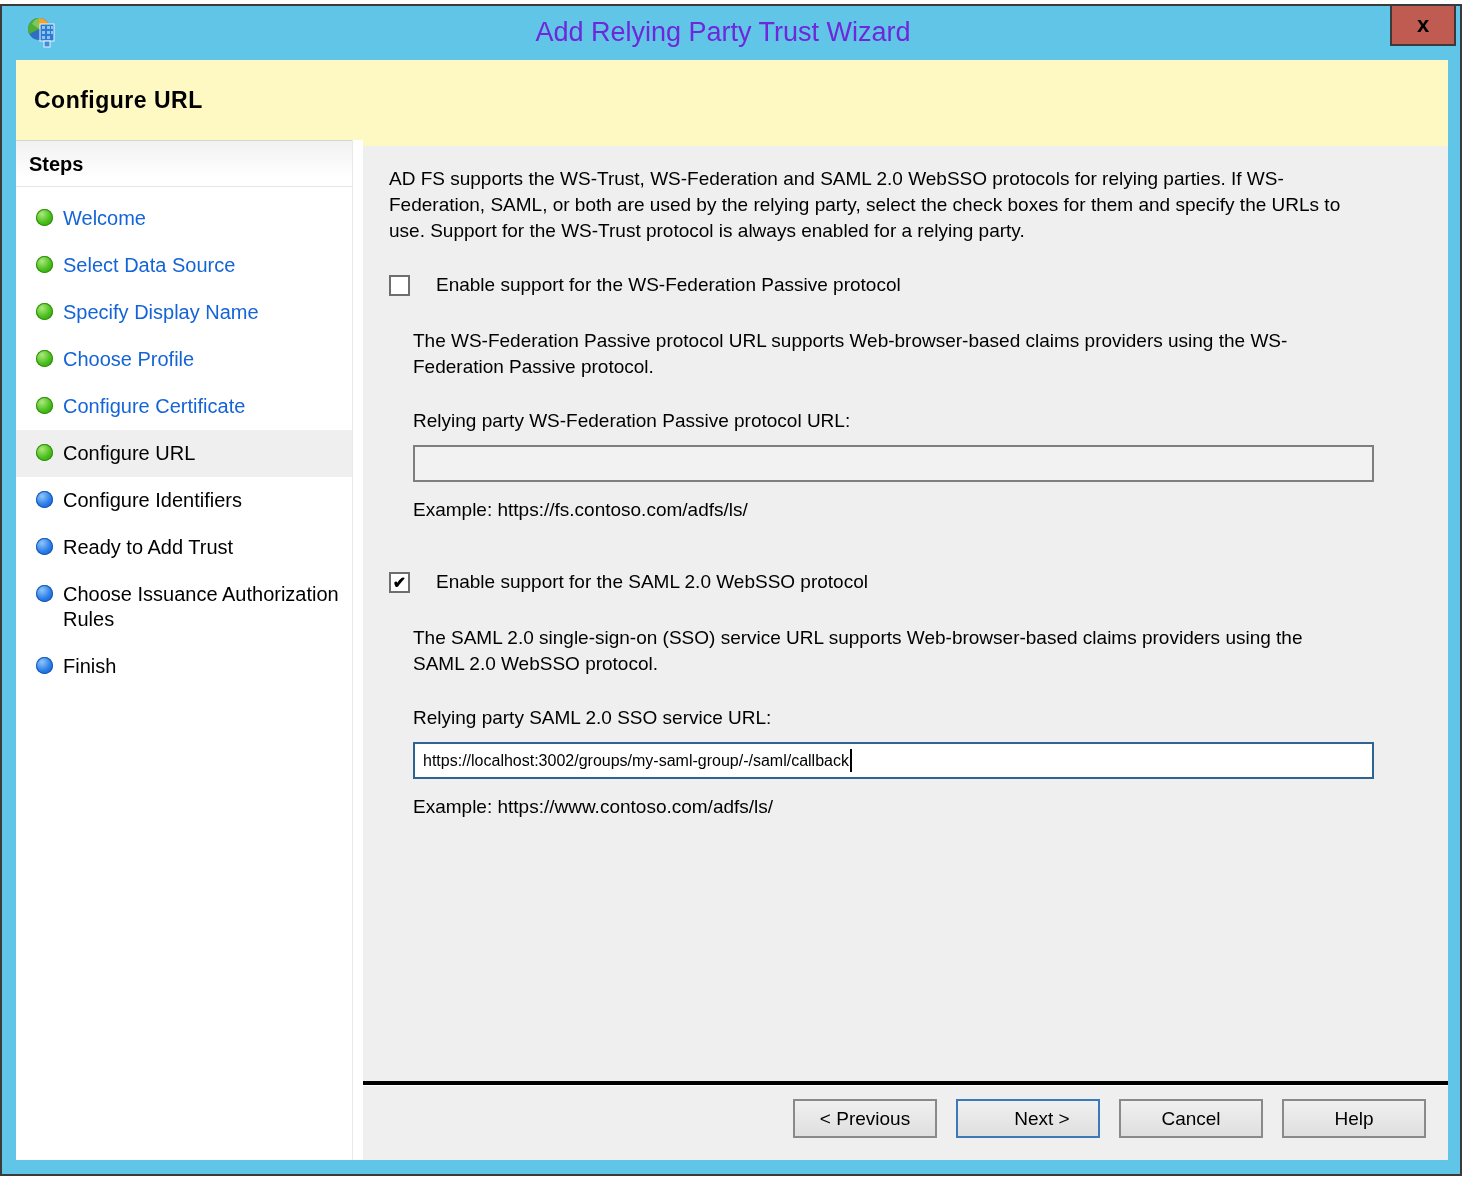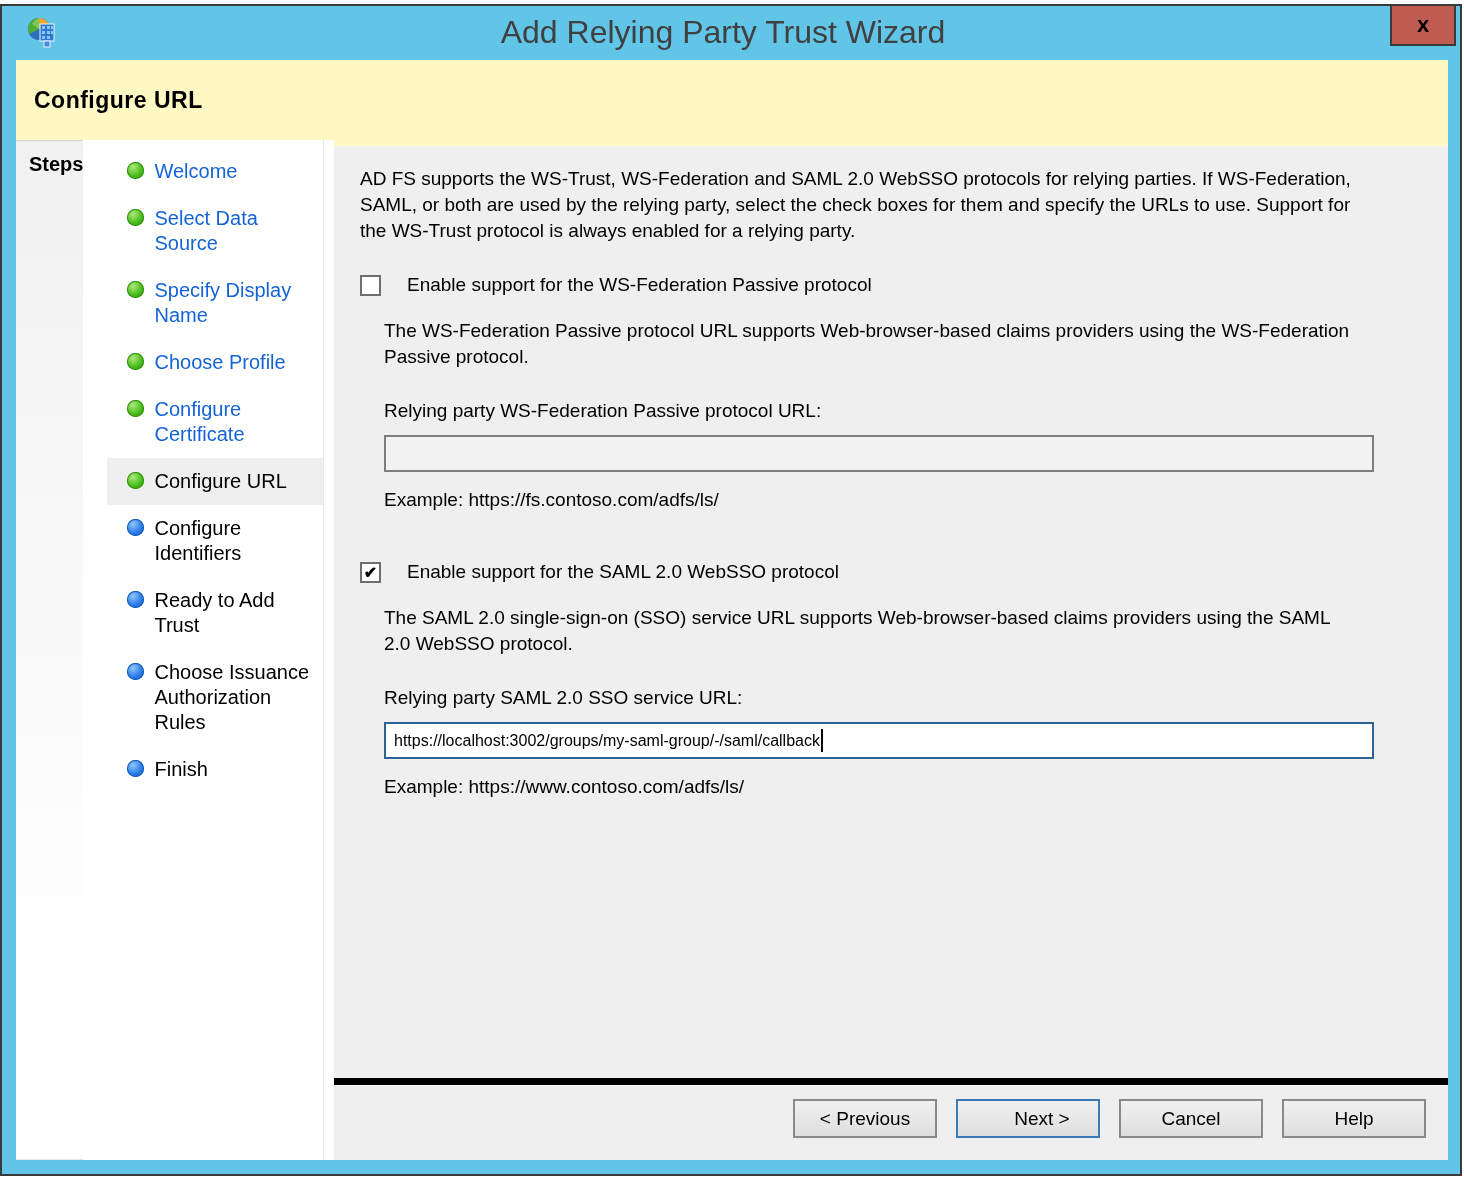--- a/index.html
+++ b/index.html
@@ -8,37 +8,37 @@
 
   
   .window { position:absolute; left:0; top:4px; width:1462px; height:1172px;
             background:#61C5E8; border:2px solid #3A3A3A; }
 
   
   .titlebar { position:relative; height:52px; }
   .app-icon { position:absolute; left:24px; top:9px; width:34px; height:34px; }
   .window-title { position:absolute; left:0; right:16px; top:0; height:52px;
                   display:flex; align-items:center; justify-content:center;
-                  font-size:32px; color:#404040; }
+                  font-size:27px; color:#6d28d9; }
   .close-button { position:absolute; top:0; right:4px; width:66px; height:40px;
                   background:#C05B52; border:2px solid #3A3A3A; border-top:none;
                   display:flex; align-items:center; justify-content:center;
                   font-size:22px; font-weight:bold; color:#000; cursor:pointer; }
 
   
   .dialog { position:absolute; left:14px; right:12px; top:54px; bottom:14px;
             background:#fef9c3; display:flex; flex-direction:column; }
   .dialog-header { height:80px; padding-left:18px; display:flex; align-items:center; }
   .page-title { font-size:23px; font-weight:bold; letter-spacing:0.5px; }
 
   .dialog-body { flex:1; display:flex; min-height:0; }
 
   
-  .sidebar { width:308px; background:#fff; border-right:1px solid #E8E8E8;
-             display:flex; flex-direction:row;gap:24px; }
+  .sidebar { width:337px; background:#fff; border-right:1px solid #E8E8E8;
+             display:flex; flex-direction:column; }
   .steps-header { border-top:1px solid #D5D5D5; border-bottom:1px solid #E6E6E6;
                   background:linear-gradient(#F1F1F1, #FFFFFF 80%);
                   padding:12px 0 10px 13px; font-size:20px; font-weight:bold; }
   .steps-list { list-style:none; padding-top:8px; }
   .step { display:flex; align-items:flex-start; gap:10px;
           padding:11px 8px 11px 20px; font-size:20px; line-height:25px; }
   .bullet { flex:0 0 17px; width:17px; height:17px; border-radius:50%; margin-top:3px; }
   .step.completed .bullet,
   .step.current .bullet { background:radial-gradient(circle at 35% 30%, #AEE87E, #48BE1A 55%, #2E9A0C);
                           box-shadow:inset 0 0 0 1px #2E8F0C; }
@@ -59,33 +59,33 @@
 
   .check-row { display:flex; align-items:center; gap:26px; }
   .checkbox { width:21px; height:21px; background:#fff; border:2px solid #6E6E6E;
               display:flex; align-items:center; justify-content:center;
               font-size:16px; font-weight:bold; color:#000; cursor:pointer; }
   .check-label { font-size:19px; cursor:pointer; }
 
   .section-wsfed { margin-top:30px; }
   .section-saml  { margin-top:50px; }
   .inner { margin-left:24px; }
-  .desc { margin-top:22px; line-height:26px; margin-right:20px; }
+  .desc { margin-top:32px; line-height:26px; margin-right:20px; }
   .url-label { margin-top:30px; }
   .field-row { margin-top:13px; }
   .text-field { width:100%; height:37px; border:2px solid #7E7E7E; background:#F2F2F2;
                 font-family:"Liberation Sans", sans-serif; font-size:19px;
                 padding:0 8px; color:#000; }
   .text-field-focused { width:100%; height:37px; border:2px solid #2E6493; background:#fff;
                         display:flex; align-items:center; padding:0 8px; font-size:16px; }
   .caret { display:inline-block; width:2px; height:23px; background:#000; margin-left:1px; }
   .example { margin-top:17px; }
 
   
-  .button-bar { border-top:7px solid #000000; box-shadow:inset 0 1px 0 #FFFFFF;
+  .button-bar { border-top:4px solid #000000; box-shadow:inset 0 1px 0 #FFFFFF;
                 padding:14px 22px 22px; display:flex; justify-content:flex-end; gap:19px; }
   .btn { width:144px; height:39px; background:linear-gradient(#F0F0F0,#DFDFDF);
          border:2px solid #8A8A8A; font-family:"Liberation Sans", sans-serif;
          font-size:19px; color:#000; cursor:pointer; }
   .btn-default { border-color:#3B79B8;padding-left:28px; }
 </style>
 </head>
 <body>
 
 <div class="window">

